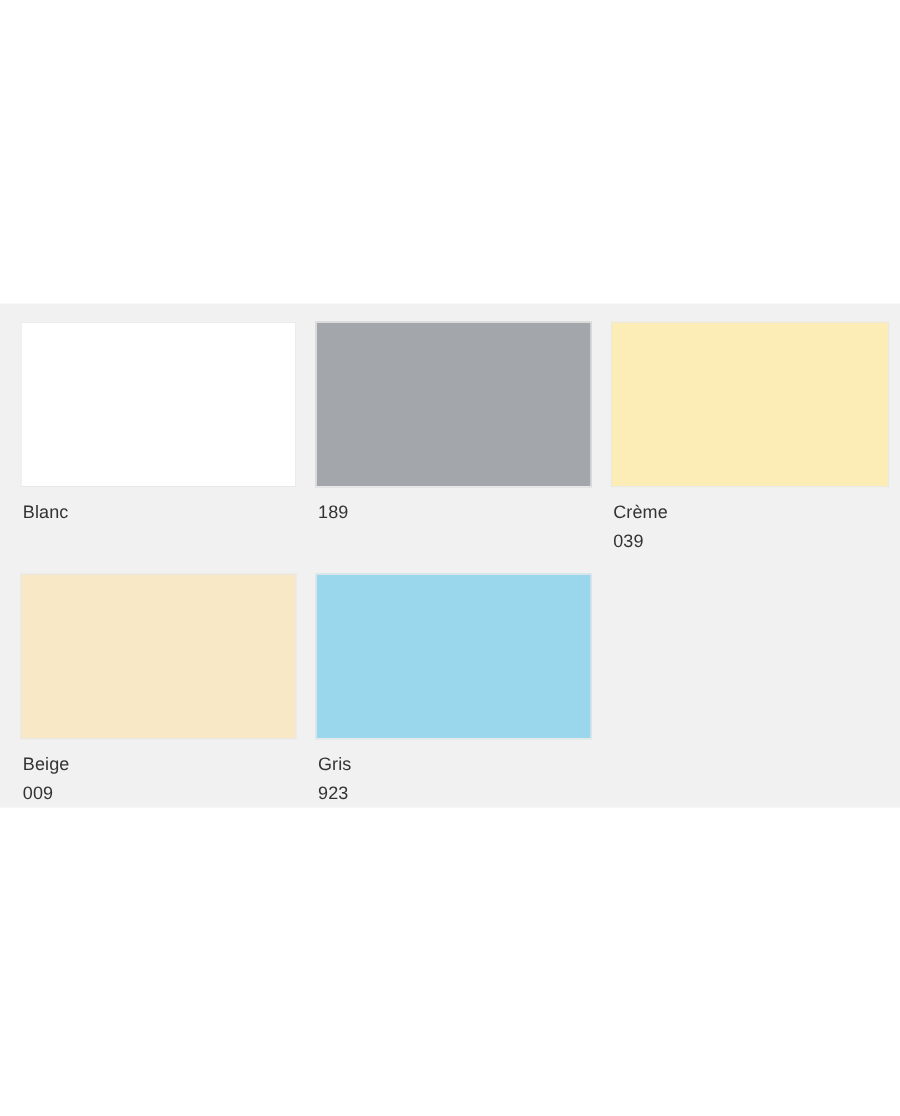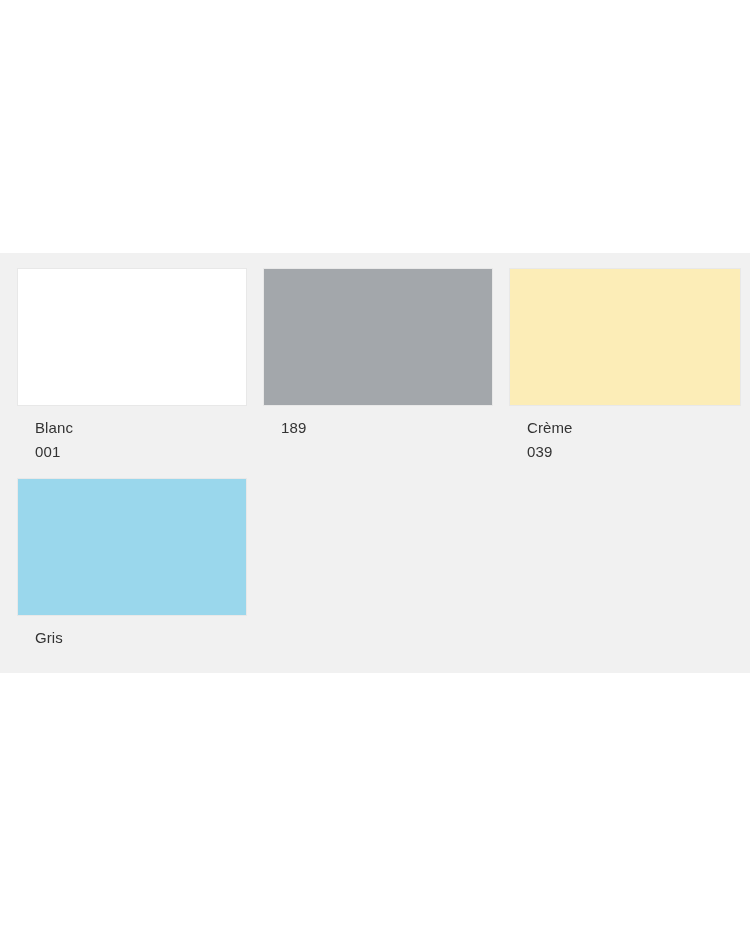--- a/index.html
+++ b/index.html
@@ -46,21 +46,20 @@
 
   .swatch-chip {
     width: 100%;
     height: 138px;
     box-sizing: border-box;
     border: 1px solid #e8e8e8;
   }
 
   .swatch-meta {
     padding: 10px 0 14px 2px;
-    margin-left: 16px;
   }
 
   .swatch-name,
   .swatch-code {
     display: block;
     font-size: 15px;
     line-height: 24px;
     color: #333333;
     letter-spacing: 0.1px;
     white-space: nowrap;
@@ -71,44 +70,51 @@
 
 <div class="page">
 
   <section class="swatch-panel" style="background: rgb(241, 241, 241);">
     <div class="swatch-grid">
 
       <div class="swatch-cell">
         <div class="swatch-chip" style="background: rgb(255, 255, 255); border-color: rgb(232, 232, 232);"></div>
         <div class="swatch-meta">
           <span class="swatch-name">Blanc</span>
-          <span class="swatch-code">001</span>
         </div>
       </div>
 
       <div class="swatch-cell">
         <div class="swatch-chip" style="background: rgb(163, 167, 171); border-color: rgb(232, 232, 232);"></div>
         <div class="swatch-meta">
           <span class="swatch-code">189</span>
         </div>
       </div>
 
       <div class="swatch-cell">
         <div class="swatch-chip" style="background: rgb(252, 237, 183); border-color: rgb(232, 232, 232);"></div>
         <div class="swatch-meta">
           <span class="swatch-name">Crème</span>
           <span class="swatch-code">039</span>
         </div>
       </div>
 
+      <div class="swatch-cell">
+        <div class="swatch-chip" style="background: rgb(248, 232, 198); border-color: rgb(232, 232, 232);"></div>
+        <div class="swatch-meta">
+          <span class="swatch-name">Beige</span>
+          <span class="swatch-code">009</span>
+        </div>
+      </div>
 
       <div class="swatch-cell">
         <div class="swatch-chip" style="background: rgb(154, 215, 236); border-color: rgb(232, 232, 232);"></div>
         <div class="swatch-meta">
           <span class="swatch-name">Gris</span>
+          <span class="swatch-code">923</span>
         </div>
       </div>
 
       <div class="swatch-cell"></div>
 
     </div>
   </section>
 
 </div>
 

